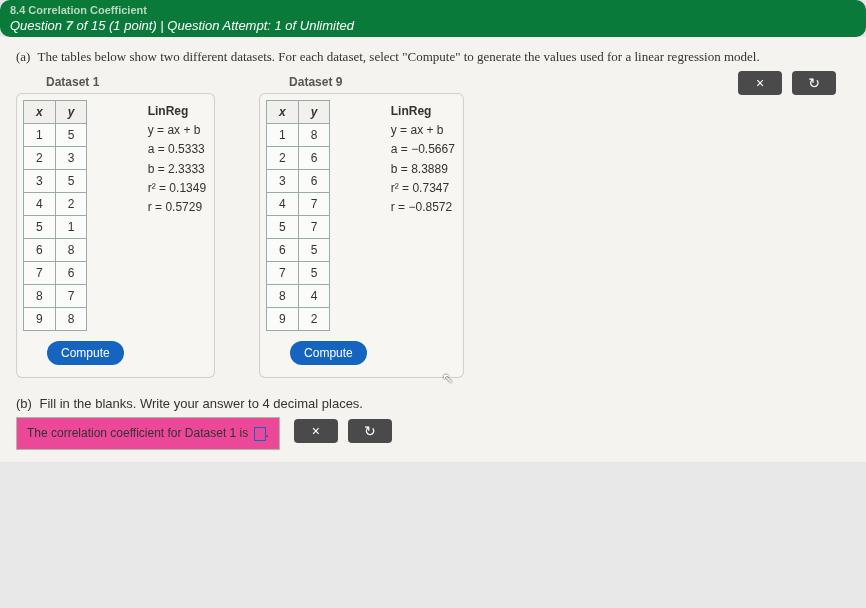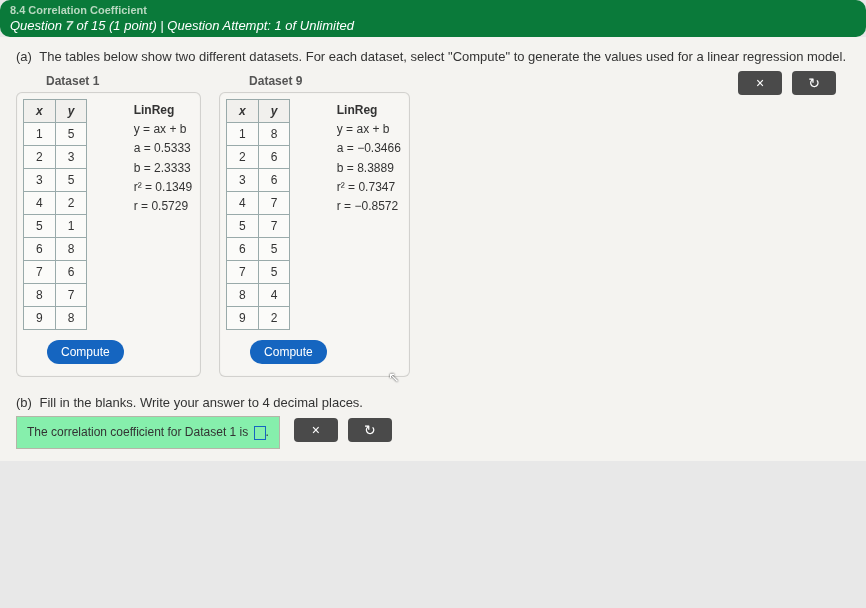--- a/index.html
+++ b/index.html
@@ -30,25 +30,26 @@
   }
   .header .question-line span { color: #fff; }
   .content {
     padding: 12px 16px;
     background: #f4f3f0;
     position: relative;
   }
   .prompt {
     font-size: 13px;
     margin-bottom: 10px;
+    font-family: Liberation Serif, serif;
   }
   .part-label { margin-right: 4px; }
   .datasets {
     display: flex;
-    gap: 18px;
+    gap: 44px;
     align-items: flex-start;
   }
   .dataset-block {
     position: relative;
   }
   .dataset-title {
     font-weight: bold;
     font-size: 12px;
     margin-left: 30px;
     margin-bottom: 4px;
@@ -72,21 +73,21 @@
     padding: 4px 12px;
     text-align: center;
     background: #fbfbf9;
   }
   table.data-table th {
     font-style: italic;
     font-weight: bold;
     background: #f1f0ed;
   }
   .linreg {
-    margin-left: 10px;
+    margin-left: 24px;
     font-size: 12px;
     line-height: 1.6;
     padding-top: 2px;
   }
   .linreg .title { font-weight: bold; }
   .compute-btn {
     display: inline-block;
     background: #1565c0;
     color: #fff;
     font-size: 12px;
@@ -130,21 +131,21 @@
   }
   .part-b {
     margin-top: 18px;
     font-size: 13px;
   }
   .answer-box {
     border: 1px solid #b5b5a8;
     display: inline-block;
     padding: 6px 10px;
     margin-top: 6px;
-    background: #86efac;
+    background: #ec4899;
     font-size: 12px;
     line-height: 1.6;
   }
   .blank {
     display: inline-block;
     width: 12px;
     height: 14px;
     border: 1px solid #1565c0;
     vertical-align: middle;
     margin-left: 2px;
@@ -287,21 +288,21 @@
                   <td>2</td>
                 </tr>
               </tbody>
           </table>
           <button class="compute-btn active">Compute</button>
           <span class="cursor-icon">↖</span>
         </div>
         <div class="linreg">
           <div class="title">LinReg</div>
           <div>y = ax + b</div>
-          <div>a = −0.3466</div>
+          <div>a = −0.5667</div>
           <div>b = 8.3889</div>
           <div>r² = 0.7347</div>
           <div>r = −0.8572</div>
         </div>
       </div>
     </div>
 
   </div>
 
   <div class="part-b">

